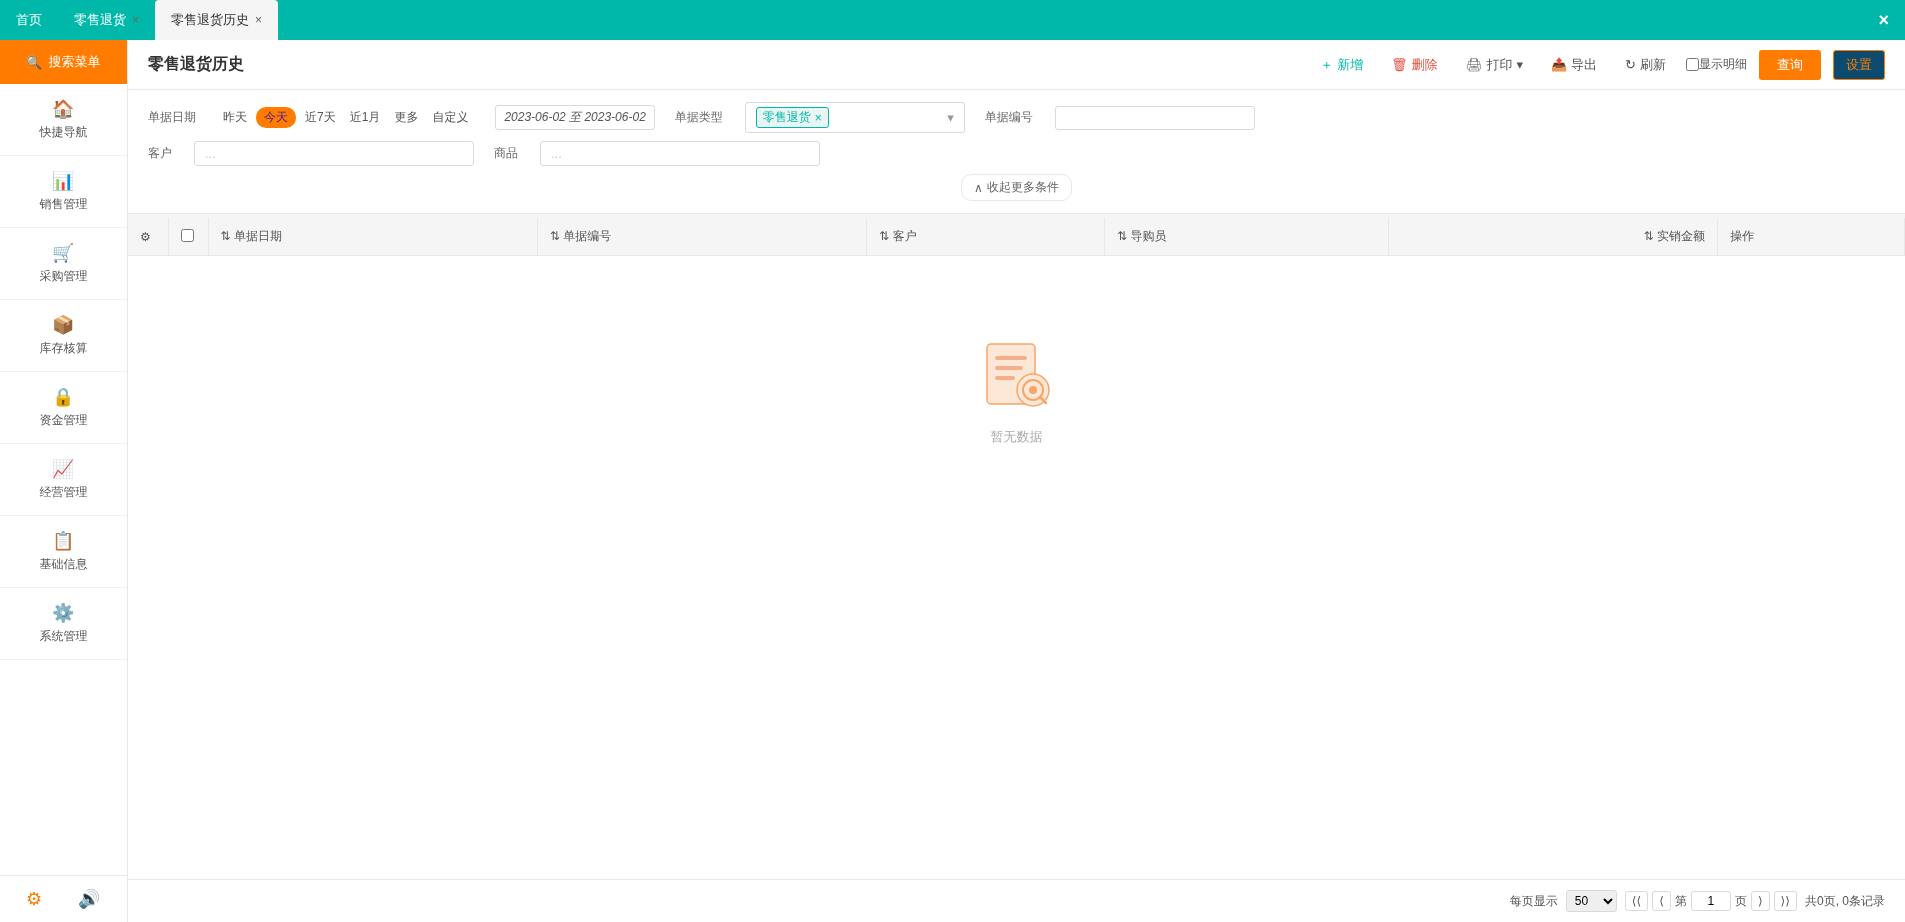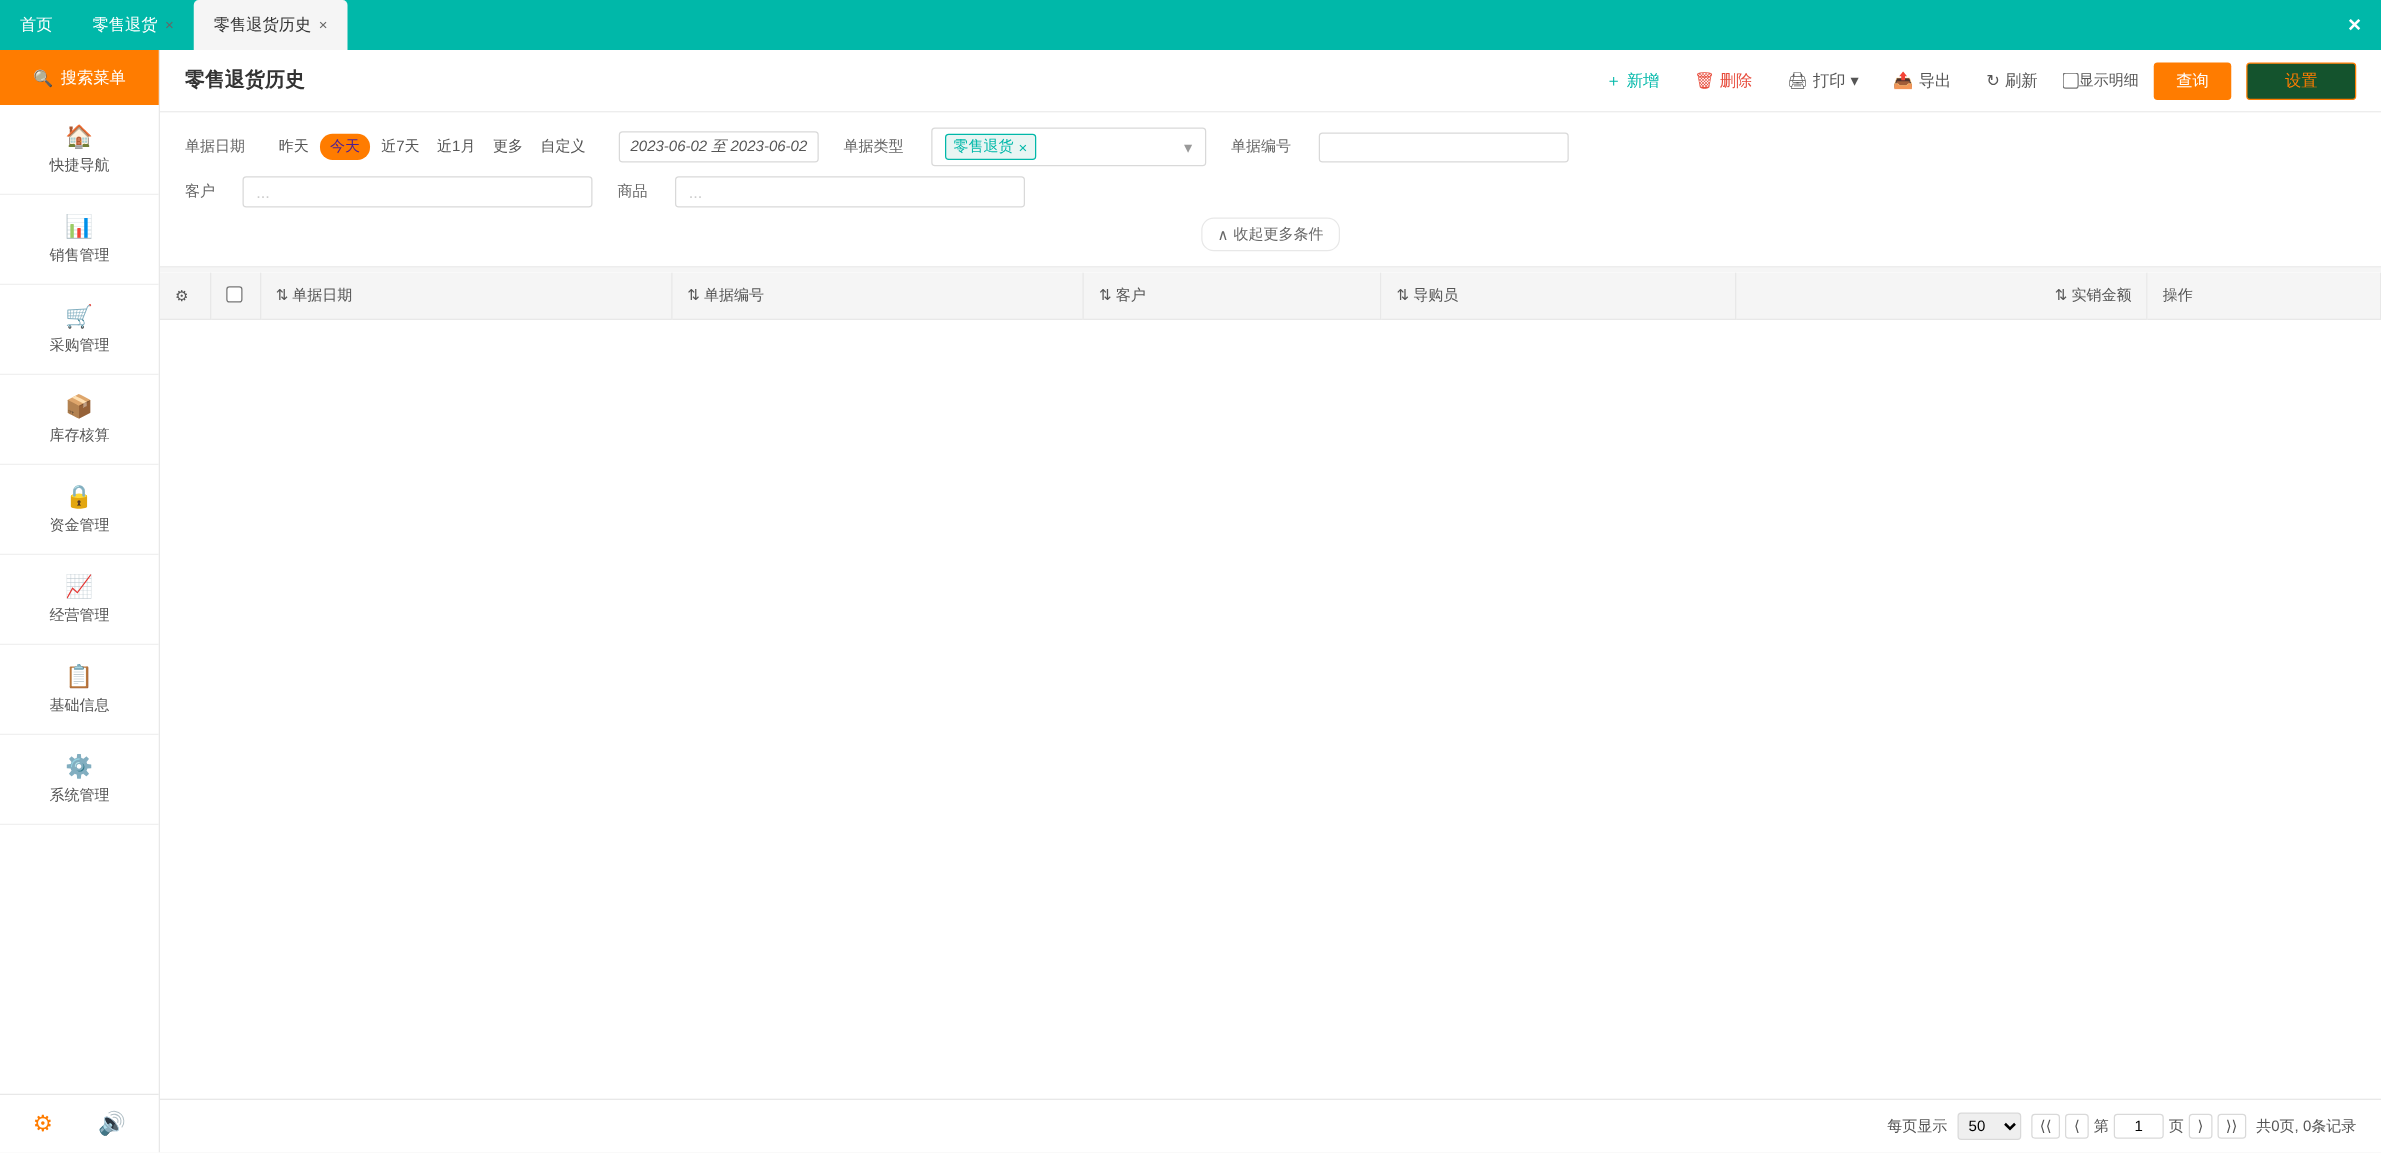--- a/index.html
+++ b/index.html
@@ -143,24 +143,24 @@
     .btn-query {
       background: #ff7c00;
       color: #fff;
       border: none;
       padding: 6px 18px;
       border-radius: 3px;
       cursor: pointer;
       font-size: 13px;
     }
     .btn-settings {
-      background: #14532d;
+      background: #0c4a6e;
       color: #ff7c00;
       border: 1px solid #ff7c00;
-      padding: 5px 30px;
+      padding: 5px 12px;
       border-radius: 3px;
       cursor: pointer;
       font-size: 13px;
     }
     .checkbox-show {
       display: flex;
       align-items: center;
       gap: 0;
       font-size: 12px;
       color: #555;
@@ -541,20 +541,33 @@
             </th>
             <th>
               <span>操作</span>
             </th>
           </tr>
         </thead>
         <tbody>
         </tbody>
       </table>
 
+      <div class="empty-state">
+        <svg class="empty-icon" viewBox="0 0 80 80" xmlns="http://www.w3.org/2000/svg">
+          <rect x="10" y="8" width="48" height="60" rx="4" ry="4" fill="#fde8d8" stroke="#f4a76a" stroke-width="1.5"></rect>
+          <rect x="18" y="20" width="32" height="4" rx="2" fill="#f4b08a"></rect>
+          <rect x="18" y="30" width="28" height="4" rx="2" fill="#f4b08a"></rect>
+          <rect x="18" y="40" width="20" height="4" rx="2" fill="#f4b08a"></rect>
+          <circle cx="56" cy="54" r="16" fill="#fde8d8" stroke="#f4a76a" stroke-width="1.5"></circle>
+          <circle cx="56" cy="54" r="10" fill="none" stroke="#f4a76a" stroke-width="2"></circle>
+          <line x1="63" y1="61" x2="69" y2="67" stroke="#f4a76a" stroke-width="2.5" stroke-linecap="round"></line>
+          <circle cx="56" cy="54" r="4" fill="#f4a76a"></circle>
+        </svg>
+        <span class="empty-text">暂无数据</span>
+      </div>
     </div>
 
     <div class="pagination-bar">
       <span>每页显示</span>
       <select class="pagination-select">
         <option>20</option>
         <option selected="">50</option>
         <option>100</option>
       </select>
       <div class="page-nav">

